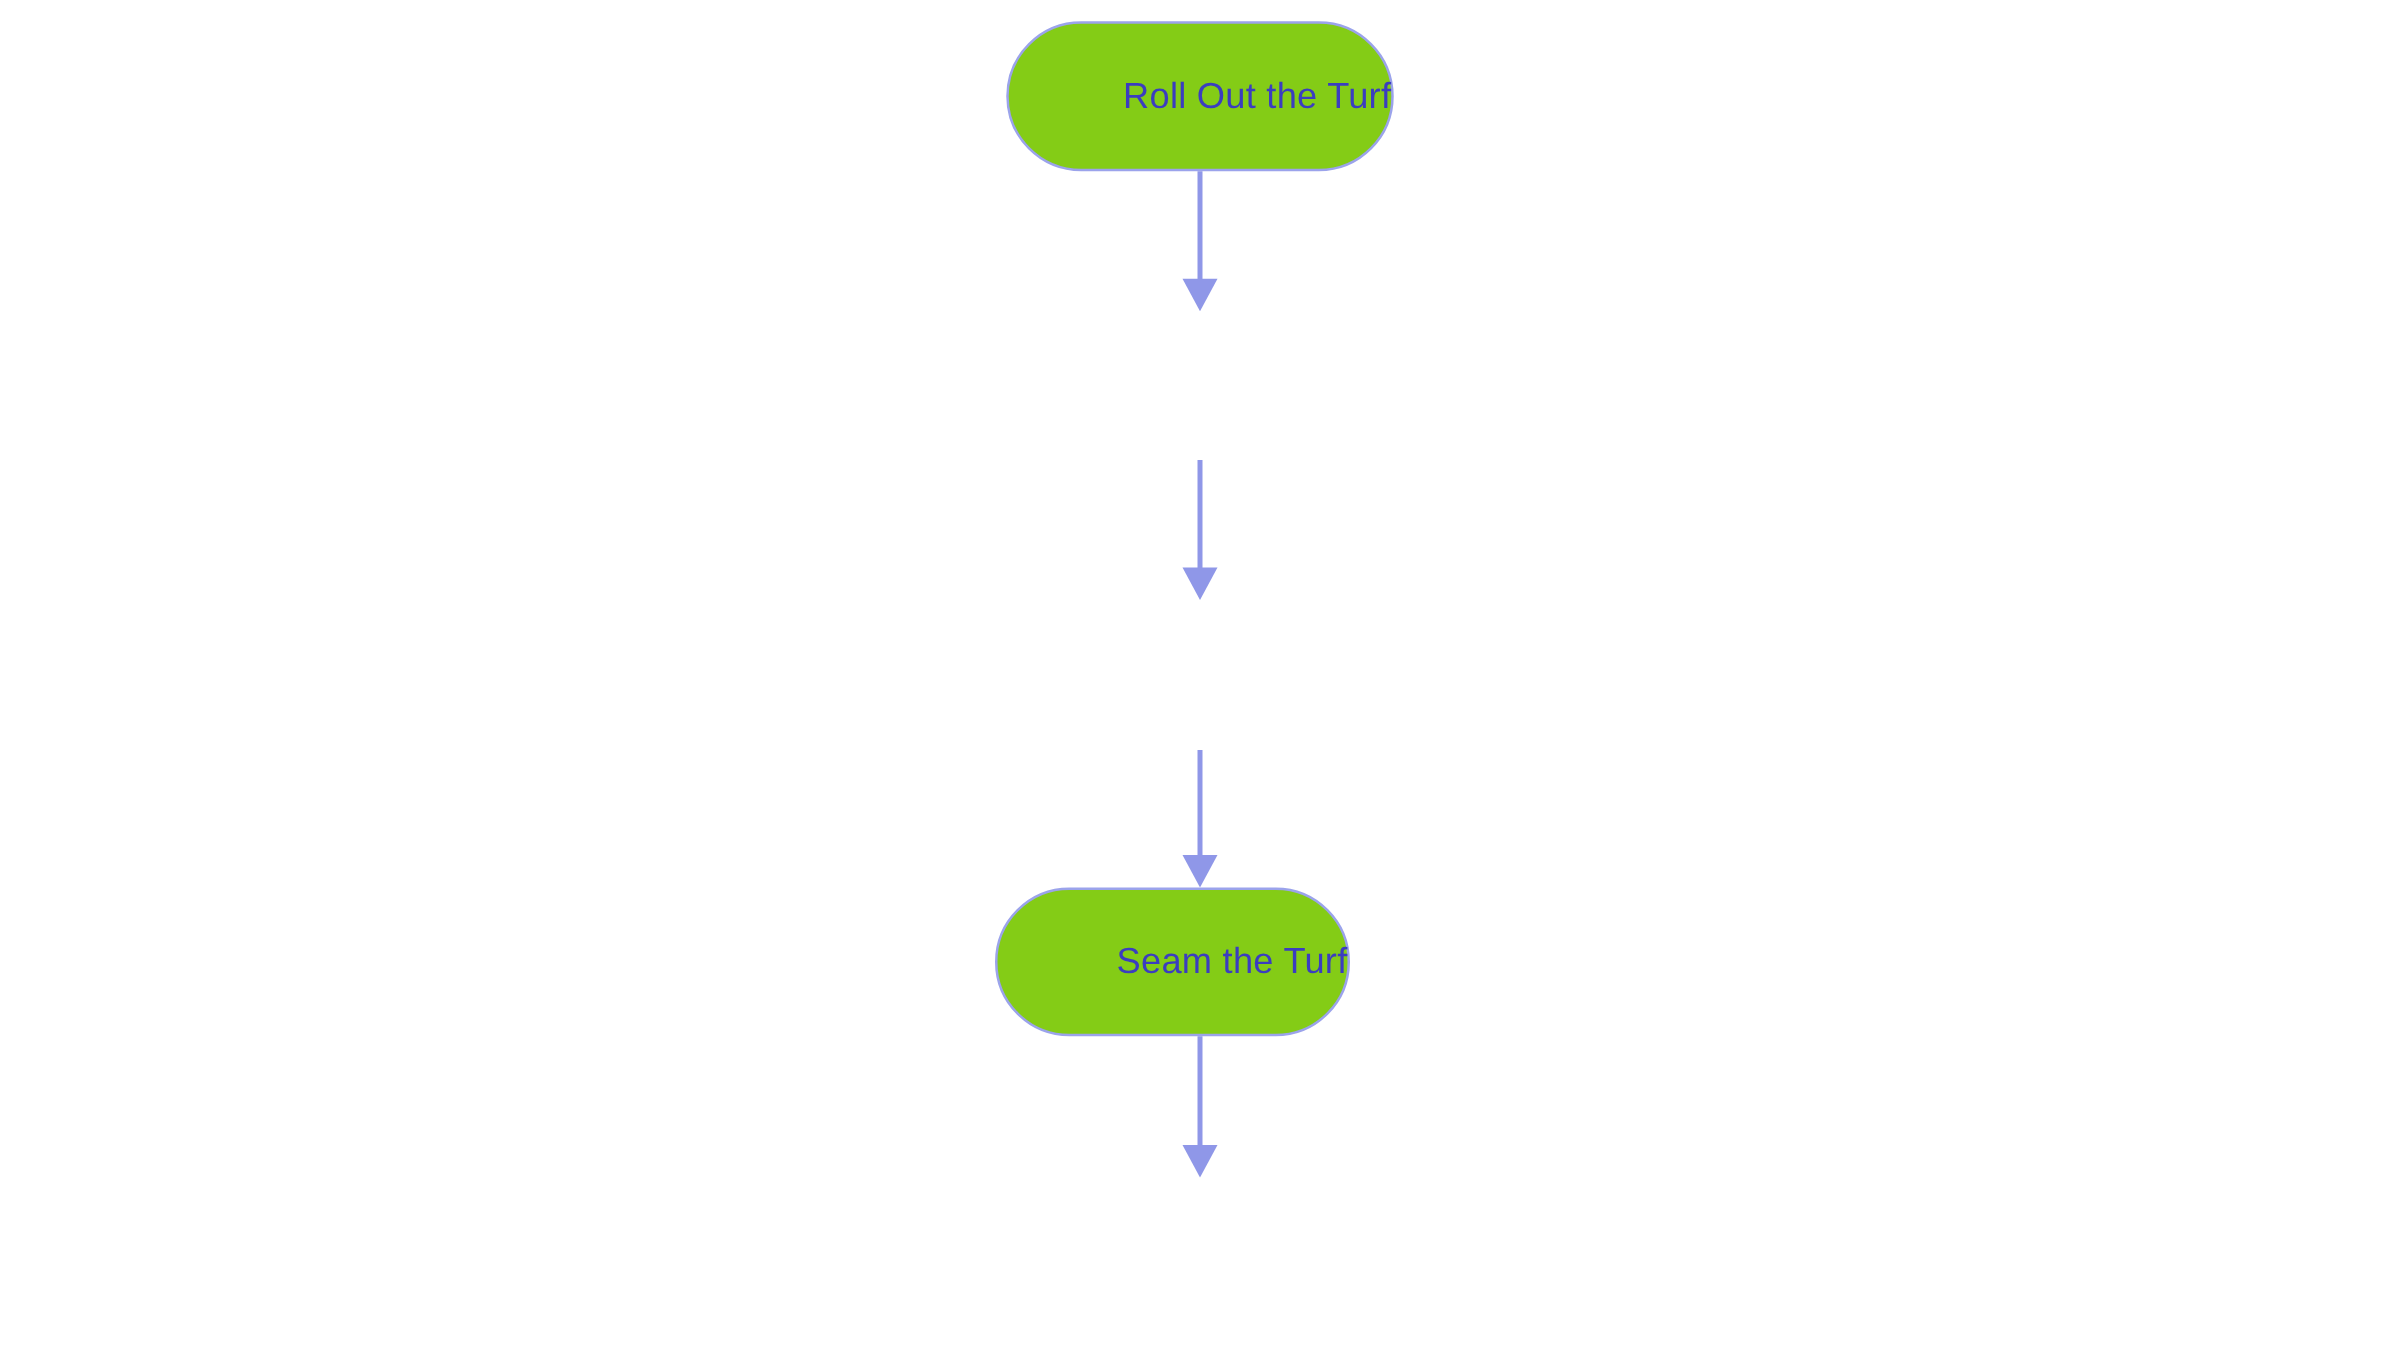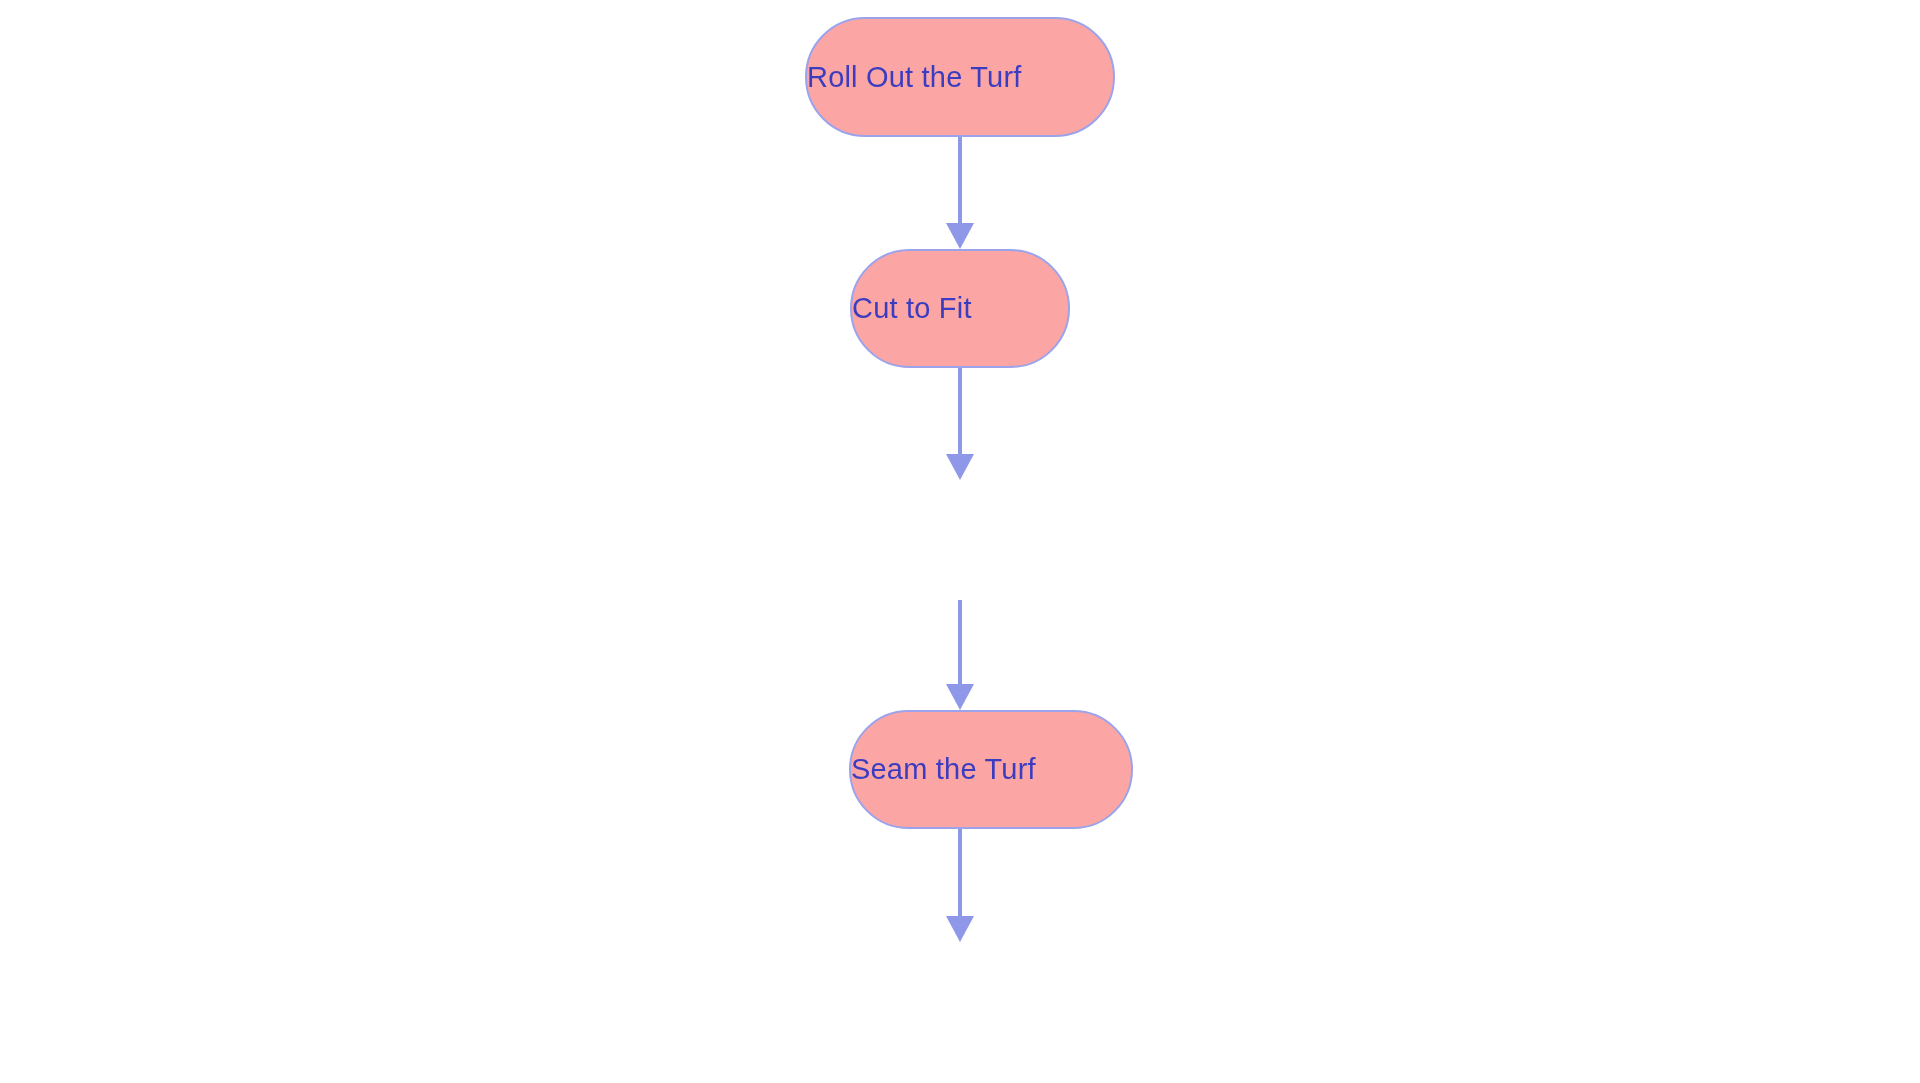--- a/index.html
+++ b/index.html
@@ -11,35 +11,35 @@
     position: relative;
     width: 1920px;
     height: 1083px;
     background: #ffffff;
     overflow: hidden;
     font-family: "Liberation Sans", "DejaVu Sans", sans-serif;
   }
   .flow-node {
     position: absolute;
     box-sizing: border-box;
-    background: #fca5a5;
+    background: #84cc16;
     border: 2px solid #9ba3eb;
     border-radius: 60px;
     display: flex;
     align-items: center;
-    justify-content: flex-start;
+    justify-content: flex-end;
     color: #3b3dc0;
     font-size: 29px;
     letter-spacing: 0.2px;
     white-space: nowrap;
   }
   .node-1 { left: 805px; top: 17px;  width: 310px; height: 120px; }
   .node-2 { left: 850px; top: 249px; width: 220px; height: 119px; }
   .node-3 { left: 795px; top: 480px; width: 330px; height: 120px; }
-  .node-4 { left: 849px; top: 710px; width: 284px; height: 119px; }
+  .node-4 { left: 796px; top: 710px; width: 284px; height: 119px; }
   .node-5 { left: 831px; top: 942px; width: 258px; height: 120px; }
 
   .arrow {
     position: absolute;
     left: 946px;
     width: 28px;
   }
   .arrow-1 { top: 137px; height: 112px; }
   .arrow-2 { top: 368px; height: 112px; }
   .arrow-3 { top: 600px; height: 110px; }
@@ -70,23 +70,20 @@
 
   <div class="flow-node node-1">
     <span>Roll Out the Turf</span>
   </div>
 
   <div class="arrow arrow-1">
     <div class="arrow-line"></div>
     <div class="arrow-head"></div>
   </div>
 
-  <div class="flow-node node-2">
-    <span>Cut to Fit</span>
-  </div>
 
   <div class="arrow arrow-2">
     <div class="arrow-line"></div>
     <div class="arrow-head"></div>
   </div>
 
 
   <div class="arrow arrow-3">
     <div class="arrow-line"></div>
     <div class="arrow-head"></div>

